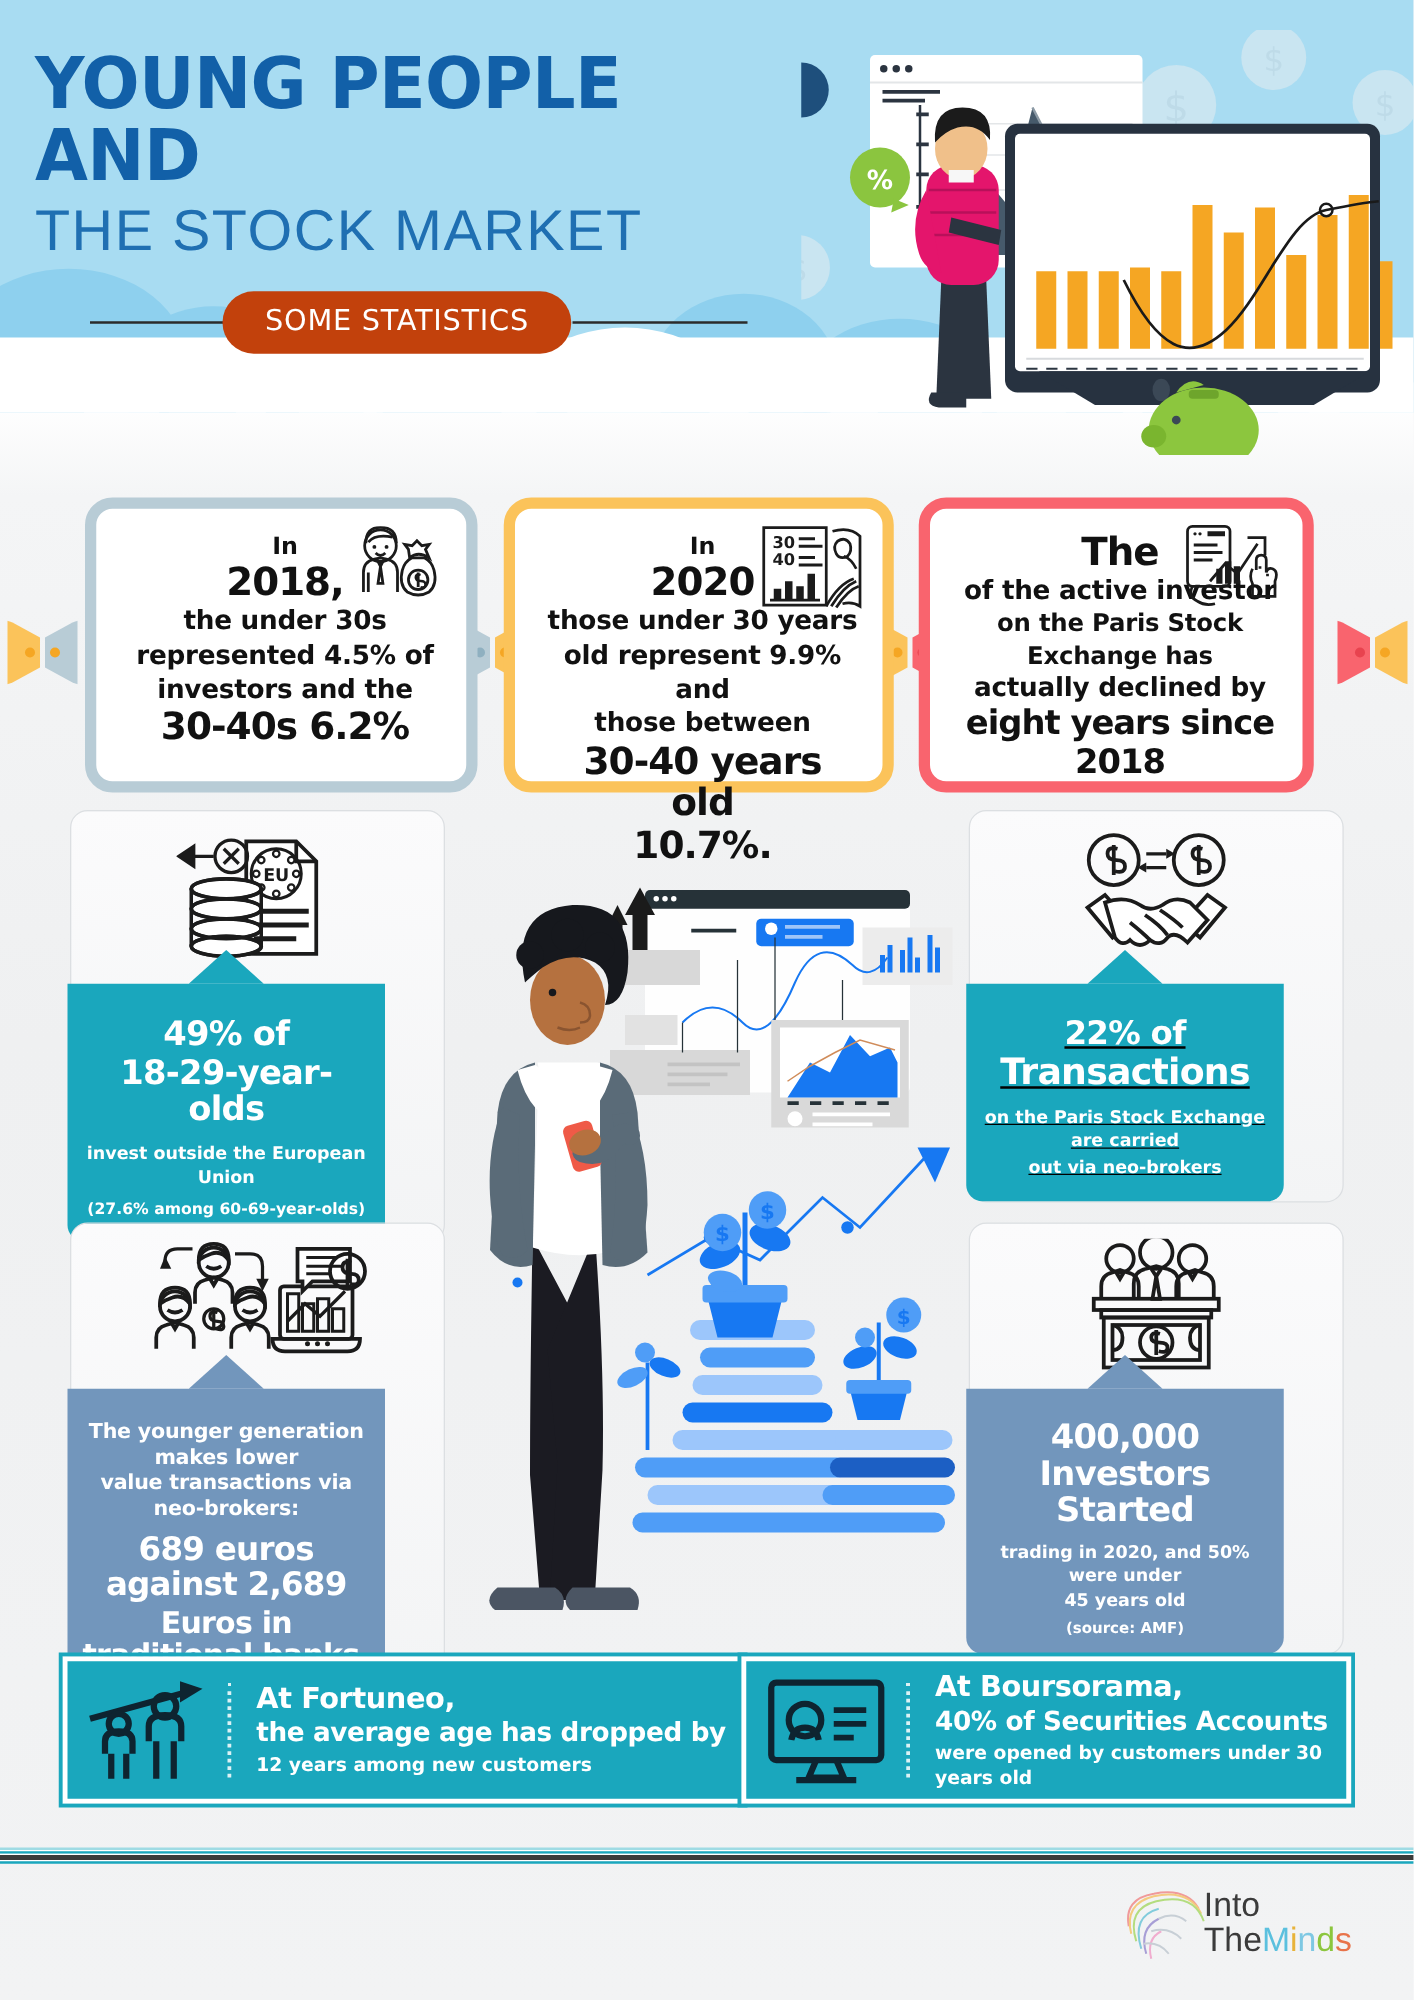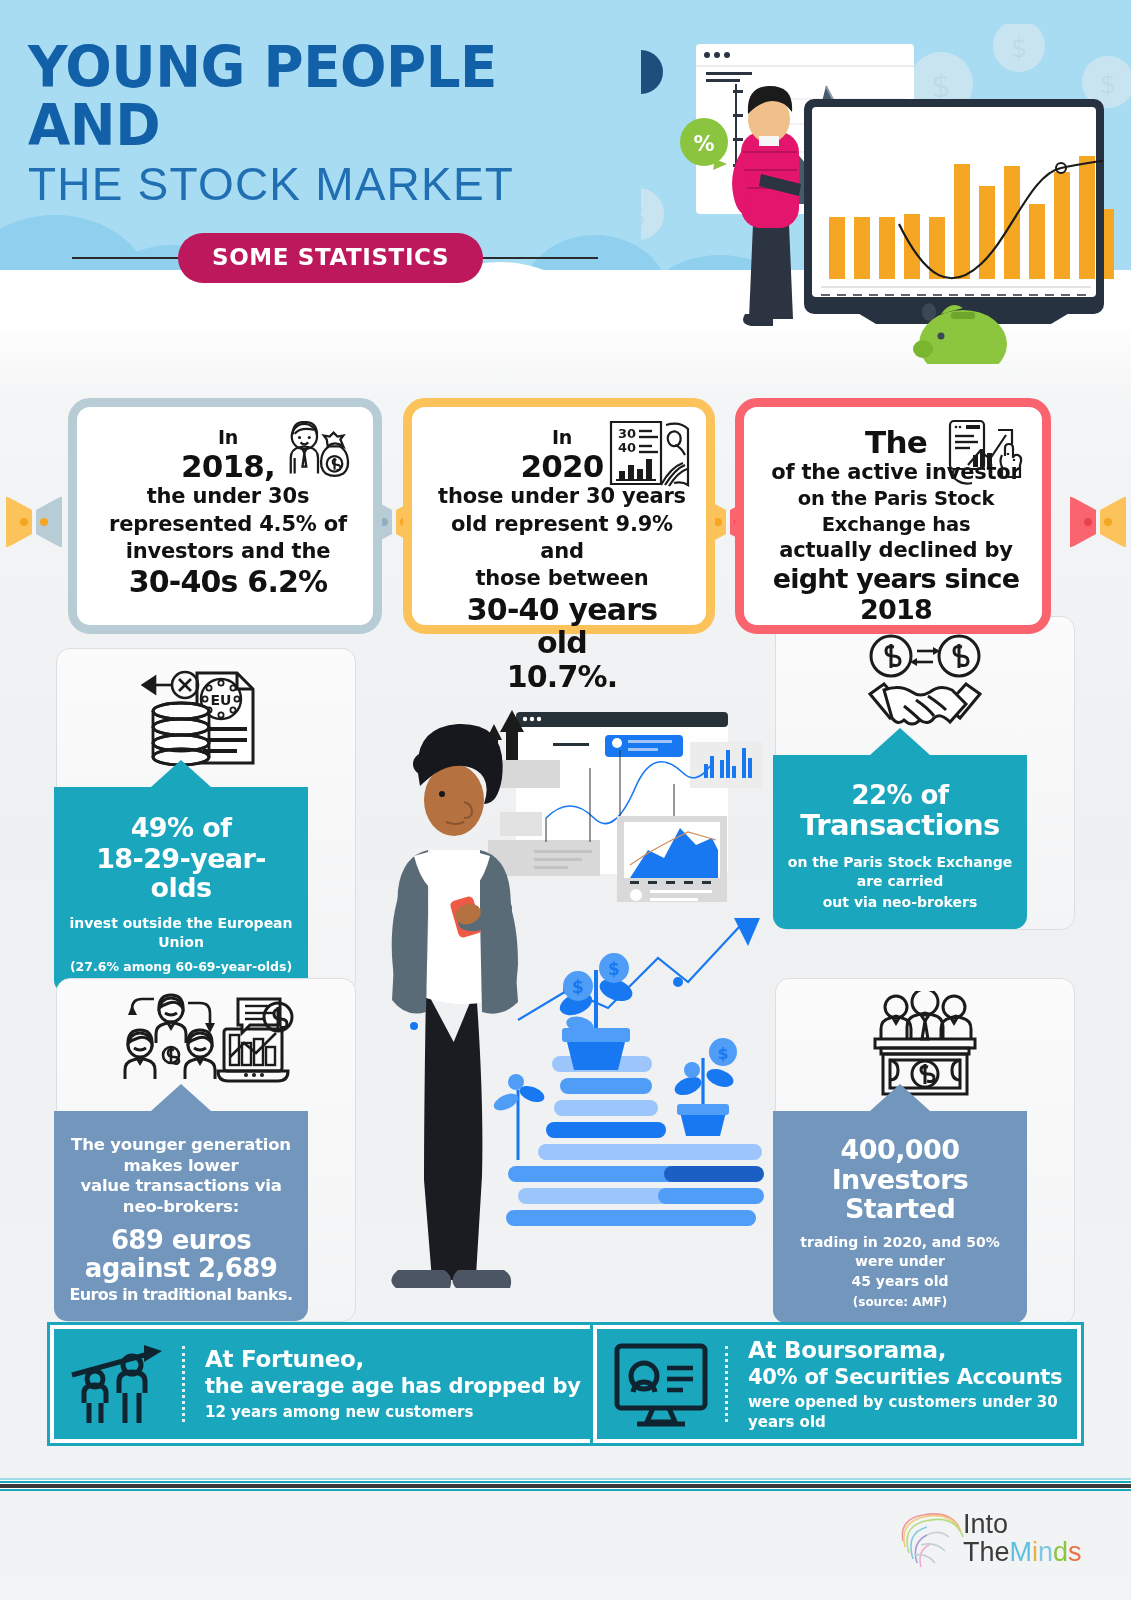--- a/index.html
+++ b/index.html
@@ -48,22 +48,22 @@
     font-size: 46px; font-weight: 400; letter-spacing: 1.2px;
     color:#1f6fb2; line-height: 1.15; margin-top: 4px;
     font-family:"Liberation Sans", sans-serif;
   }
   .subtitle-row { position:relative; margin-top: 22px; height: 48px; width: 570px; }
   .sub-rule { position:absolute; top:24px; height:2px; background:#2b2b2b; }
   .sub-rule.l { left:44px; width:140px; }
   .sub-rule.r { right:0px; width:140px; }
   .sub-pill {
     position:absolute; left:150px; top:0;
-    background:#be185d; color:#fff; border-radius:26px;
-    padding:11px 34px 13px 34px; font-size:23px; font-weight:700;
+    background:#c2410c; color:#fff; border-radius:26px;
+    padding:11px 34px 13px 34px; font-size:23px; font-weight:400;
     letter-spacing:0.6px; font-family:"DejaVu Sans", sans-serif;
   }
 
   
   .hero { position:absolute; right:0px; top:24px; width:490px; height:330px; z-index:20;}
 
   
   .ribbons { position:absolute; left:0; top:398px; width:1131px; height:250px; z-index:25;text-align:center;}
   .rbox {
     position:absolute; top:0; height:236px;
@@ -573,21 +573,21 @@
     </div>
     <div class="card-body wide" style="background:#1aa7bd;">
       <div class="notch" style="border-bottom:27px solid #1aa7bd;"></div>
       <div class="h-big" style="font-size:27px;">49% of</div>
       <div class="h-big" style="font-size:27px;margin-top:2px;">18-29-year-olds</div>
       <div class="h-sm" style="margin-top:12px;">invest outside the European Union</div>
       <div class="h-xs" style="margin-top:8px;">(27.6% among 60-69-year-olds)</div>
     </div>
   </div>
 
-  <div class="card" style="left:775px;top:616px;">
+  <div class="card" style="left:775px;top:648px;text-decoration:underline;">
     <div class="card-ico">
       <svg width="130" height="108" viewBox="0 0 130 108" fill="none" stroke="#1b1b1b" stroke-width="3">
         <circle cx="31" cy="24" r="20"></circle>
         <path d="M34 15 q-8 -2 -8 4 q0 5 7 5 q7 0 7 5 q0 6 -8 4"></path>
           <path d="M31 12 v24"></path>
         <circle cx="99" cy="24" r="20"></circle>
         <path d="M102 15 q-8 -2 -8 4 q0 5 7 5 q7 0 7 5 q0 6 -8 4"></path>
           <path d="M99 12 v24"></path>
         <g stroke-width="2.6">
             <path d="M57 19 h16"></path>
@@ -668,21 +668,21 @@
         <circle cx="160" cy="24" r="14"></circle>
         <path d="M163 17 q-7 -2 -7 4 q0 5 7 5 q6 0 6 5 q0 5 -7 3"></path>
           <path d="M160 14 v21"></path>
       </svg>
     </div>
     <div class="card-body wide" style="background:#7296bc;padding-top:24px;">
       <div class="notch" style="border-bottom:27px solid #7296bc;"></div>
       <div class="h-mid" style="font-size:16.5px;">The younger generation makes lower</div>
       <div class="h-mid" style="font-size:16.5px;">value transactions via neo-brokers:</div>
       <div class="h-big" style="font-size:26px;margin-top:8px;">689 euros against 2,689</div>
-      <div class="h-big" style="font-size:16px;margin-top:4px;">Euros in traditional banks.</div>
+      <div class="h-big" style="font-size:24px;margin-top:4px;">Euros in traditional banks.</div>
     </div>
   </div>
 
   <div class="card" style="left:775px;top:978px;">
     <div class="card-ico" style="height:132px;">
       <svg width="140" height="108" viewBox="0 0 140 108" fill="none" stroke="#1b1b1b" stroke-width="3">
         <circle cx="41" cy="16" r="11"></circle>
           <circle cx="70" cy="11" r="13"></circle>
           <circle cx="99" cy="16" r="11"></circle>
         <path d="M26 48 v-10 q0 -9 9 -11 l6 -2 l6 2 q9 2 9 11 v10"></path>

